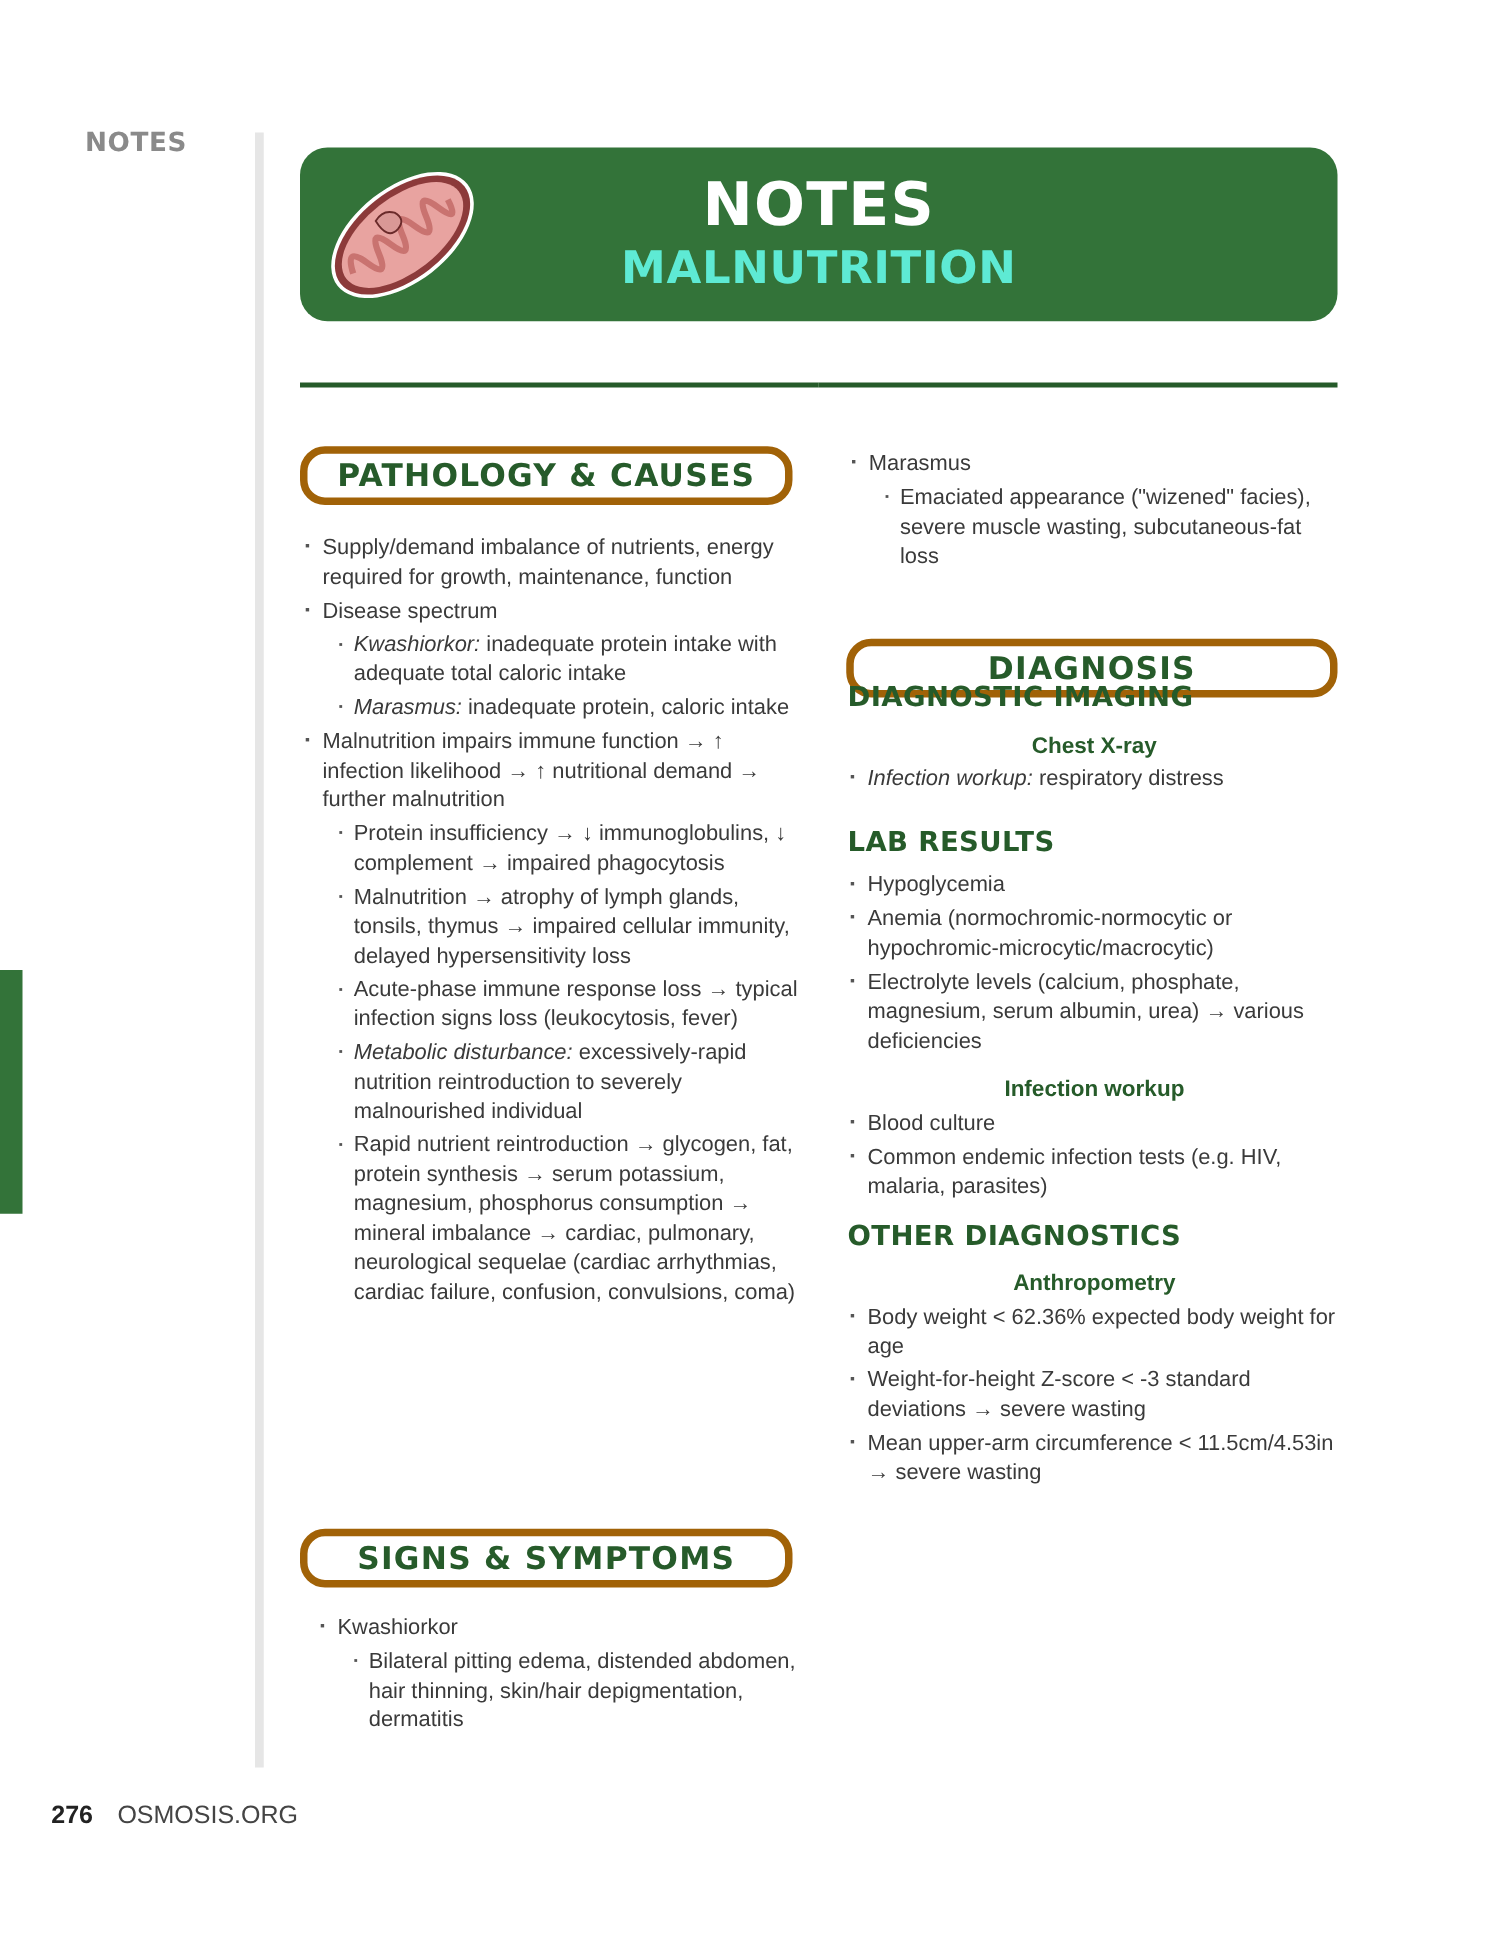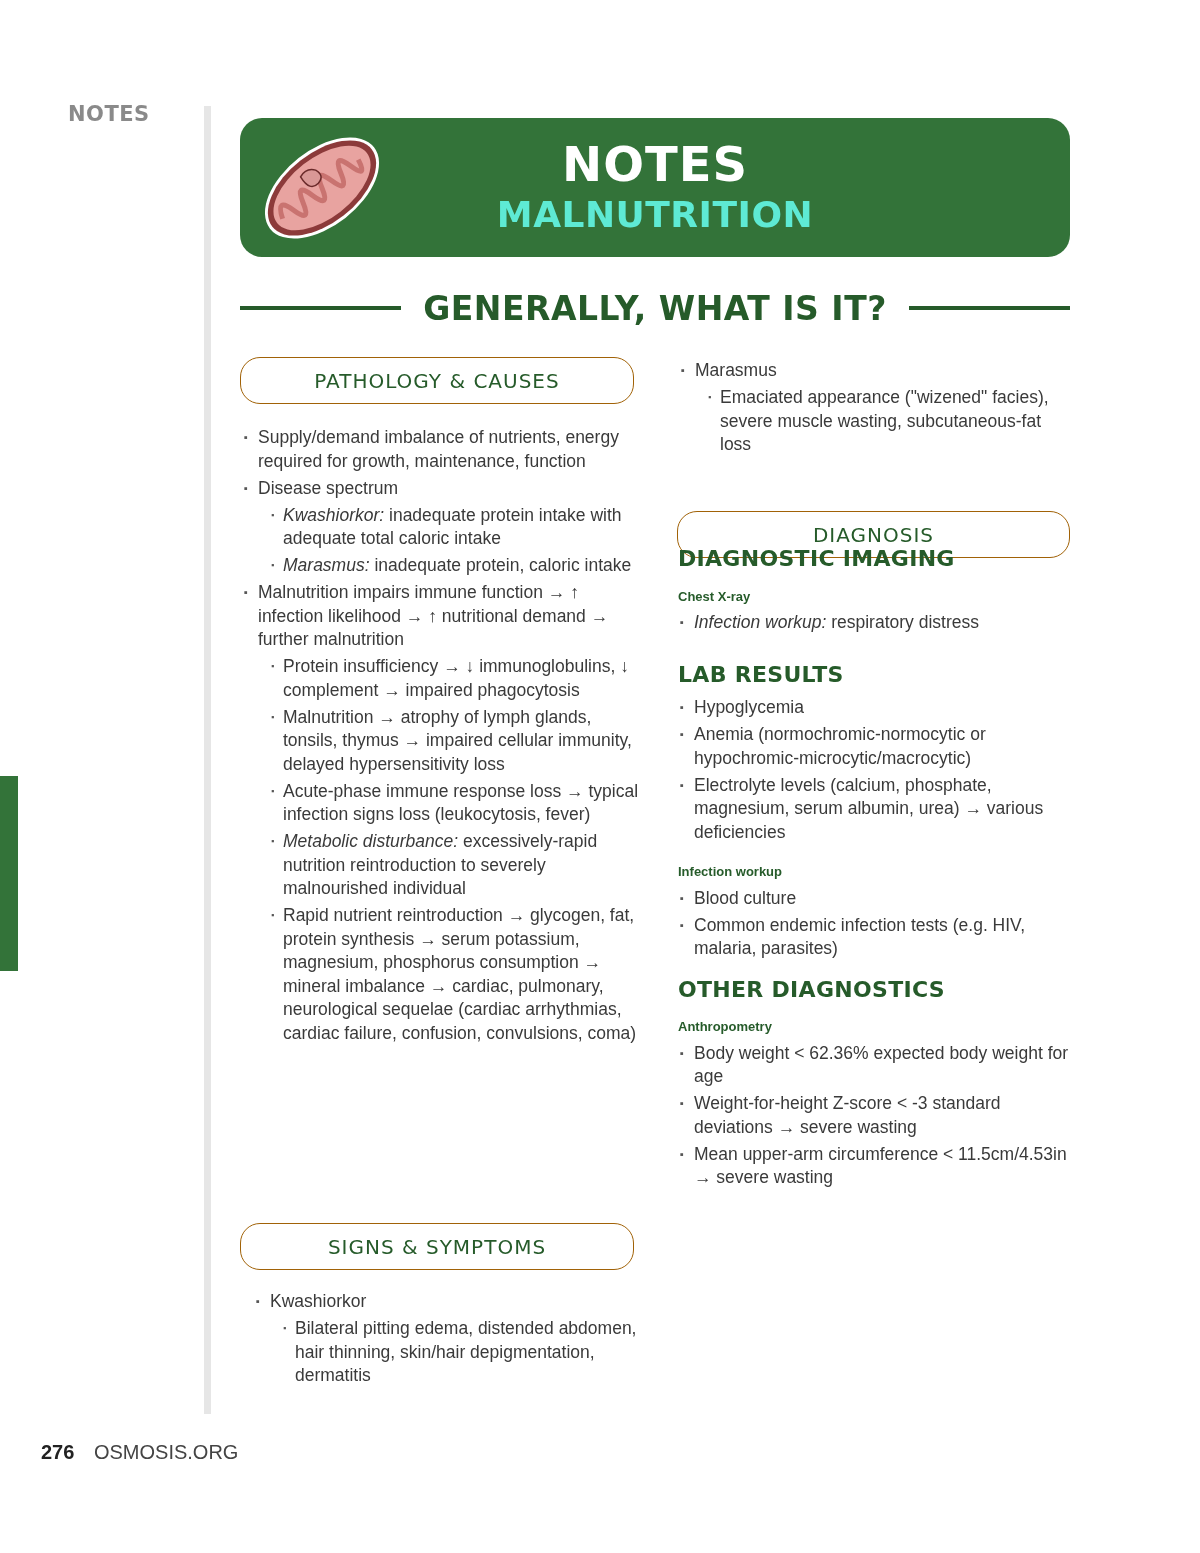--- a/index.html
+++ b/index.html
@@ -12,32 +12,32 @@
 
   .banner { position: absolute; left: 240px; top: 118px; width: 830px; height: 139px; background: #337339; border-radius: 22px; }
   .mito { position: absolute; left: 14px; top: 8px; width: 136px; height: 124px; }
   .banner-title { position: absolute; left: 0; right: 0; top: 18px; text-align: center; color: #fff; font-family: "DejaVu Sans", sans-serif; font-weight: bold; font-size: 48px; letter-spacing: 1px; }
   .banner-sub { position: absolute; left: 0; right: 0; top: 76px; text-align: center; color: #5eead4; font-family: "DejaVu Sans", sans-serif; font-weight: bold; font-size: 36px; letter-spacing: 0.5px; }
 
   .section-head { position: absolute; left: 240px; top: 287px; width: 830px; height: 42px; display: flex; align-items: center; }
   .section-head .line { flex: 1; height: 4px; background: #265b2a; }
   .section-head .title { padding: 0 22px; font-family: "DejaVu Sans", sans-serif; font-weight: bold; font-size: 33px; color: #265b2a; letter-spacing: 0.5px; }
 
-  .pill { position: absolute; height: 47px; border: 1px solid #a16207; border-radius: 20px; display: flex; align-items: center; justify-content: center; font-family: "DejaVu Sans", sans-serif; font-weight: normal; font-size: 20px; color: #265b2a; letter-spacing: 1px; }
+  .pill { position: absolute; height: 47px; border: 6px solid #a16207; border-radius: 20px; display: flex; align-items: center; justify-content: center; font-family: "DejaVu Sans", sans-serif; font-weight: bold; font-size: 25px; color: #265b2a; letter-spacing: 1px; }
 
   .col { position: absolute; font-size: 17.5px; line-height: 23.5px; color: #3a3a3a; }
   .col ul { list-style: none; }
   .col li { position: relative; padding-left: 16px; margin-bottom: 3.5px; }
   .col li::before { content: "▪"; position: absolute; left: 2px; top: 0; font-size: 11px; color: #555; }
   .col li.sub { margin-left: 28px; padding-left: 13px; }
   .col li.sub::before { font-size: 9px; left: 1px; }
   .col i { font-style: italic; margin-top: 28px; }
 
   .h3 { font-family: "DejaVu Sans", sans-serif; font-weight: bold; font-size: 22px; color: #265b2a; letter-spacing: 0.3px; margin-bottom: 14px; }
-  .h4 { font-weight: bold; font-size: 13px; color: #265b2a; margin-bottom: 3px; }
+  .h4 { font-weight: bold; font-size: 18px; color: #265b2a; margin-bottom: 3px; text-align: center; }
 
   .footer { position: absolute; left: 41px; top: 1441px; font-size: 20px; color: #333; }
   .footer .num { font-weight: bold; color: #222; margin-right: 14px; }
   .footer .site { color: #444; }
 </style>
 </head>
 <body>
 
 <div class="side-label">NOTES</div>
 <div class="vrule"></div>
@@ -52,21 +52,20 @@
       <path d="M18 62 q8 -22 14 0 q6 22 12 0 q6 -22 12 0 q6 22 12 0 q6 -22 12 0 q6 22 12 0 q6 -22 12 0 q6 22 10 0" stroke="#c97370" stroke-width="5" fill="none"></path>
       <path d="M58 40 q10 -4 16 4 q4 10 -6 12 q-12 2 -10 -16z" fill="#d99896" stroke="#6a2a2a" stroke-width="1.5"></path>
     </g>
   </svg>
   <div class="banner-title">NOTES</div>
   <div class="banner-sub">MALNUTRITION</div>
 </div>
 
 <div class="section-head">
   <div class="line"></div>
-  <div class="title">GENERALLY, WHAT IS IT?</div>
   <div class="line"></div>
 </div>
 
 <div class="pill" style="left:240px; top:357px; width:394px;">PATHOLOGY &amp; CAUSES</div>
 
 <div class="col" style="left:242px; top:426px; width:400px;">
   <ul>
     <li>Supply/demand imbalance of nutrients, energy required for growth, maintenance, function</li>
     <li>Disease spectrum</li>
     <li class="sub"><i>Kwashiorkor:</i><span> inadequate protein intake with adequate total caloric intake</span></li>

